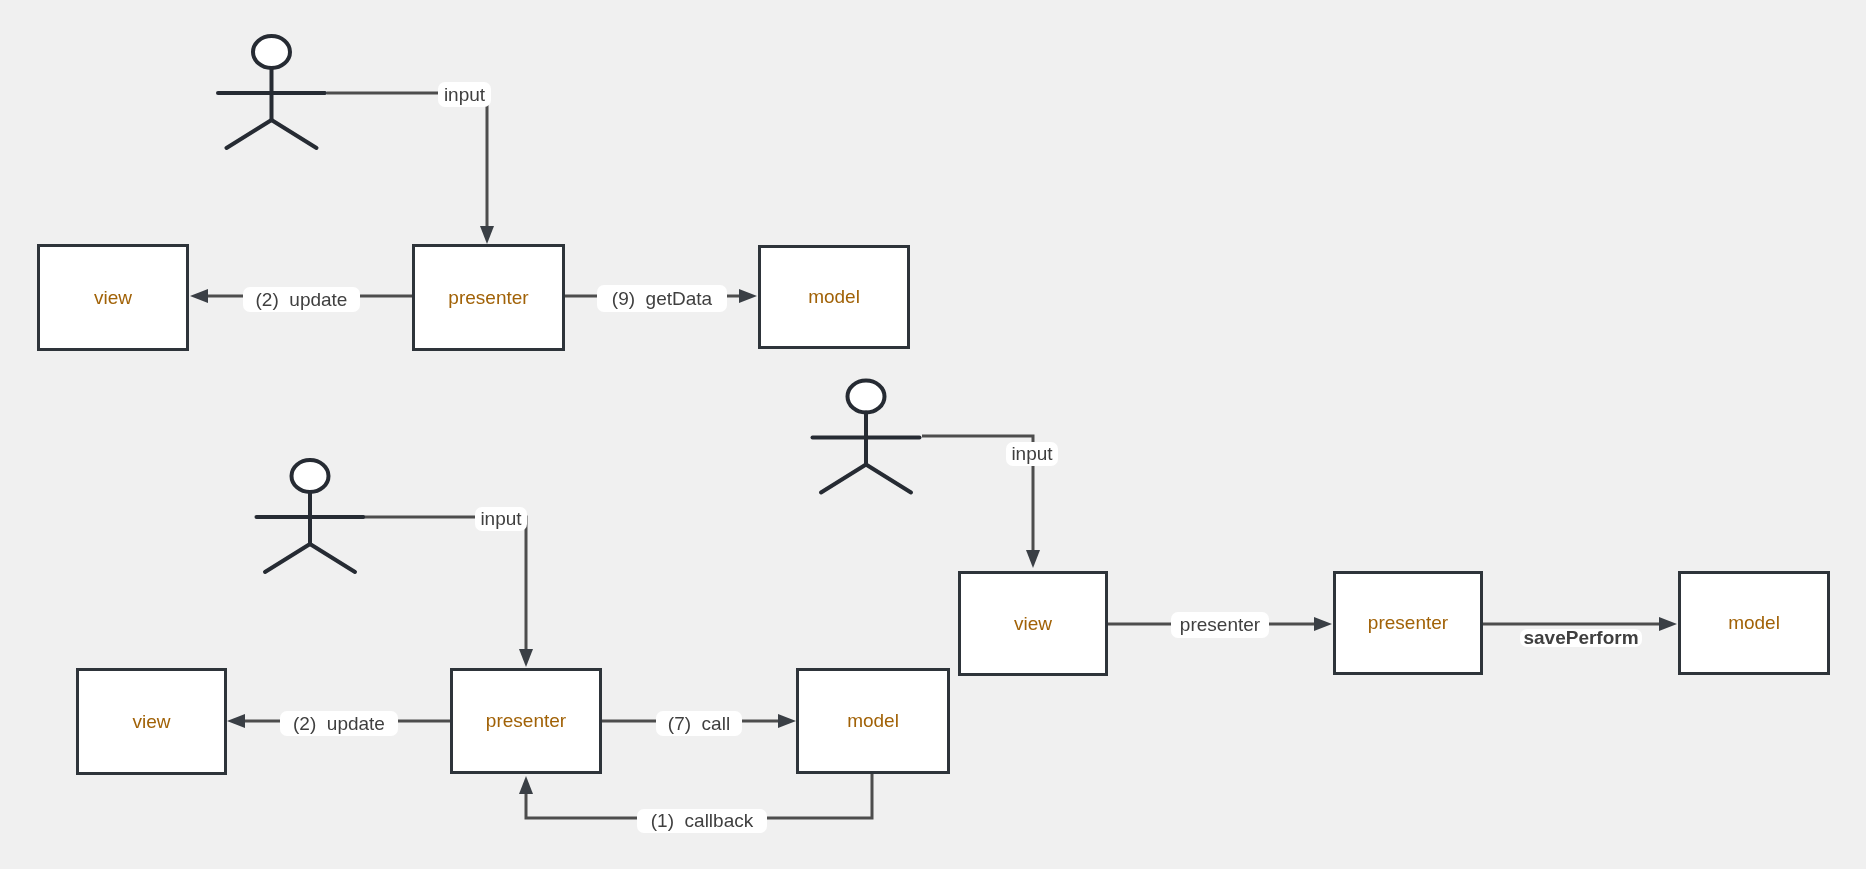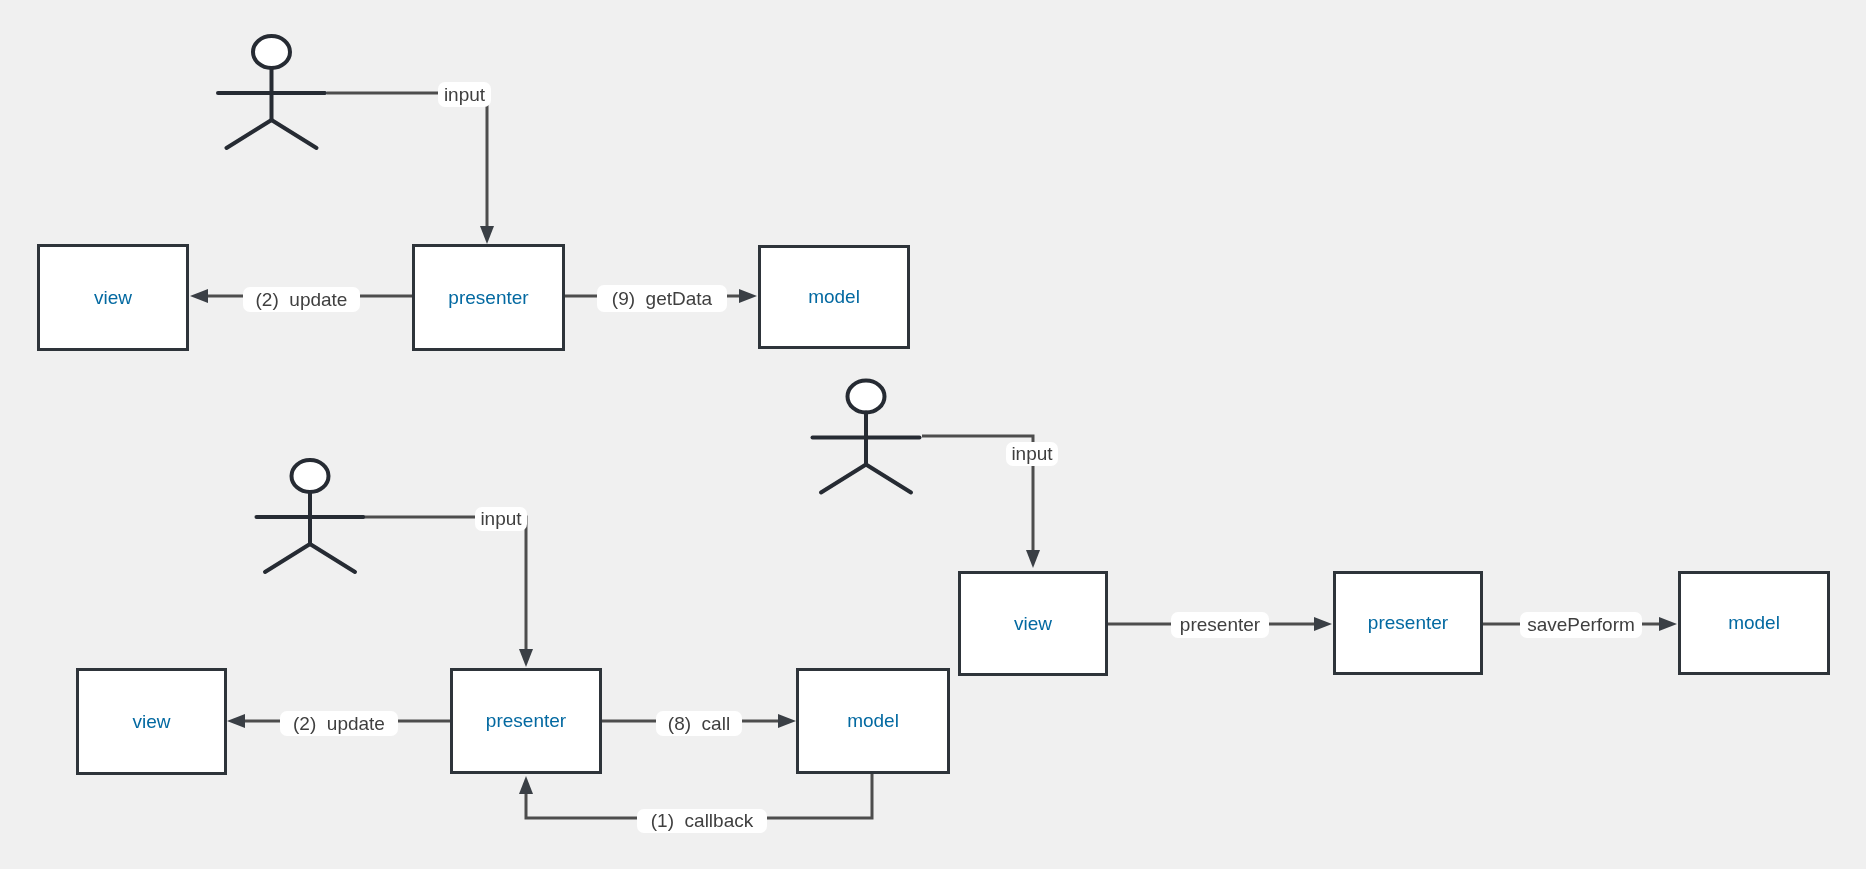--- a/index.html
+++ b/index.html
@@ -14,21 +14,21 @@
   #wires { position:absolute; left:0; top:0; }
   .node {
     position: absolute;
     box-sizing: border-box;
     background: #ffffff;
     border: 3px solid #2e343a;
     display: flex;
     align-items: center;
     justify-content: center;
     font-size: 19px;
-    color: #0369a1;
+    color: #a16207;
     z-index: 2;
   }
   .elabel {
     position: absolute;
     box-sizing: border-box;
     background: #ffffff;
     display: flex;
     align-items: center;
     justify-content: center;
     font-size: 19px;
@@ -131,24 +131,24 @@
   <div class="elabel" style="left:438px; top:82px; width:53px; height:25px;">input</div>
   <div class="elabel" style="left:243px; top:287px; width:117px; height:25px;">(2)  update</div>
   <div class="elabel" style="left:597px; top:285px; width:130px; height:27px;">(9)  getData</div>
 
   <div class="node" style="left:76px; top:668px; width:151px; height:107px;">view</div>
   <div class="node" style="left:450px; top:668px; width:152px; height:106px;">presenter</div>
   <div class="node" style="left:796px; top:668px; width:154px; height:106px;">model</div>
 
   <div class="elabel" style="left:475px; top:507px; width:52px; height:24px;">input</div>
   <div class="elabel" style="left:280px; top:711px; width:118px; height:25px;">(2)  update</div>
-  <div class="elabel" style="left:656px; top:711px; width:86px; height:25px;">(8)  call</div>
+  <div class="elabel" style="left:656px; top:711px; width:86px; height:25px;">(7)  call</div>
   <div class="elabel" style="left:637px; top:809px; width:130px; height:24px;">(1)  callback</div>
 
   <div class="node" style="left:958px; top:571px; width:150px; height:105px;">view</div>
   <div class="node" style="left:1333px; top:571px; width:150px; height:104px;">presenter</div>
   <div class="node" style="left:1678px; top:571px; width:152px; height:104px;">model</div>
 
   <div class="elabel" style="left:1006px; top:442px; width:52px; height:24px;">input</div>
   <div class="elabel" style="left:1171px; top:612px; width:98px; height:26px;">presenter</div>
-  <div class="elabel" style="left:1520px; top:612px; width:122px; height:26px;">savePerform</div>
+  <div class="elabel" style="left:1520px; top:629px; width:122px; height:18px;font-weight:bold;">savePerform</div>
 
 </div>
 
 </body></html>

